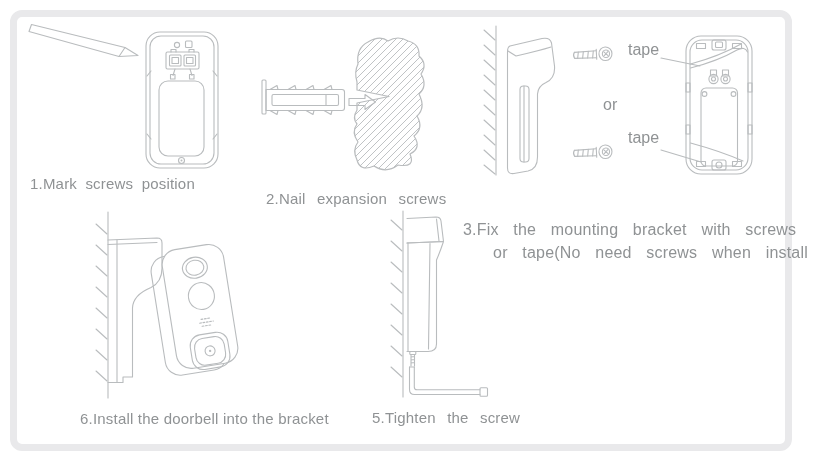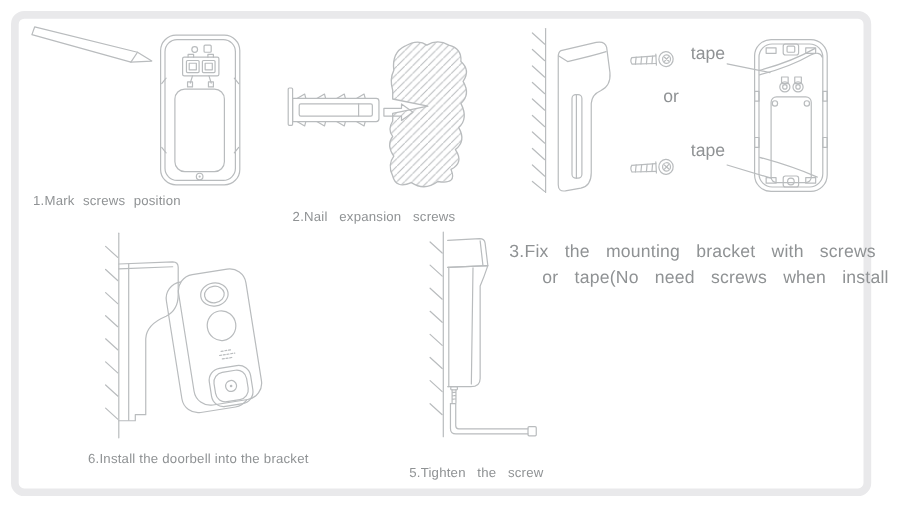--- a/index.html
+++ b/index.html
@@ -8,21 +8,21 @@
     background:var(--background,#ffffff);
     font-family:"Liberation Sans", sans-serif;
   }
   .frame{
     position:absolute;left:10px;top:10px;width:782px;height:441px;
     border:7px solid var(--frame,#e9e9eb);border-radius:12px;box-sizing:border-box;
   }
   .fig{position:absolute;}
   .cap{
     position:absolute;color:var(--text,#8f9294);
-    font-size:12px;letter-spacing:.2px;white-space:nowrap;
+    font-size:15px;letter-spacing:.2px;white-space:nowrap;
   }
   .cap.wide{word-spacing:7px;margin-top:12px;}
   .cap3{
     position:absolute;color:var(--text,#8f9294);
     font-size:16px;line-height:23px;word-spacing:10px;letter-spacing:.2px;margin-top:32px;
   }
   .cap3 .indent{padding-left:23px;text-align:center;}
   .lbl{
     position:absolute;color:var(--text,#8f9294);
     font-size:16px;white-space:nowrap;
@@ -197,17 +197,17 @@
   </g>
 </svg>
 
 <div class="cap" style="left:30px;top:175px;word-spacing:4px">1.Mark screws position</div>
 <div class="cap wide" style="left:266px;top:178px">2.Nail expansion screws</div>
 <div class="cap3" style="left:463px;top:186px;width:352px">
   <div>3.Fix the mounting bracket with screws</div>
   <div class="indent">or tape(No need screws when install</div>
 </div>
 <div class="cap" style="left:80px;top:410px">6.Install the doorbell into the bracket</div>
-<div class="cap wide" style="left:372px;top:411px">5.Tighten the screw</div>
+<div class="cap wide" style="left:372px;top:397px">5.Tighten the screw</div>
 
 <div class="lbl" style="left:628px;top:41px">tape</div>
-<div class="lbl" style="left:603px;top:80px">or</div>
+<div class="lbl" style="left:603px;top:96px">or</div>
 <div class="lbl" style="left:628px;top:129px">tape</div>
 
 </body></html>

